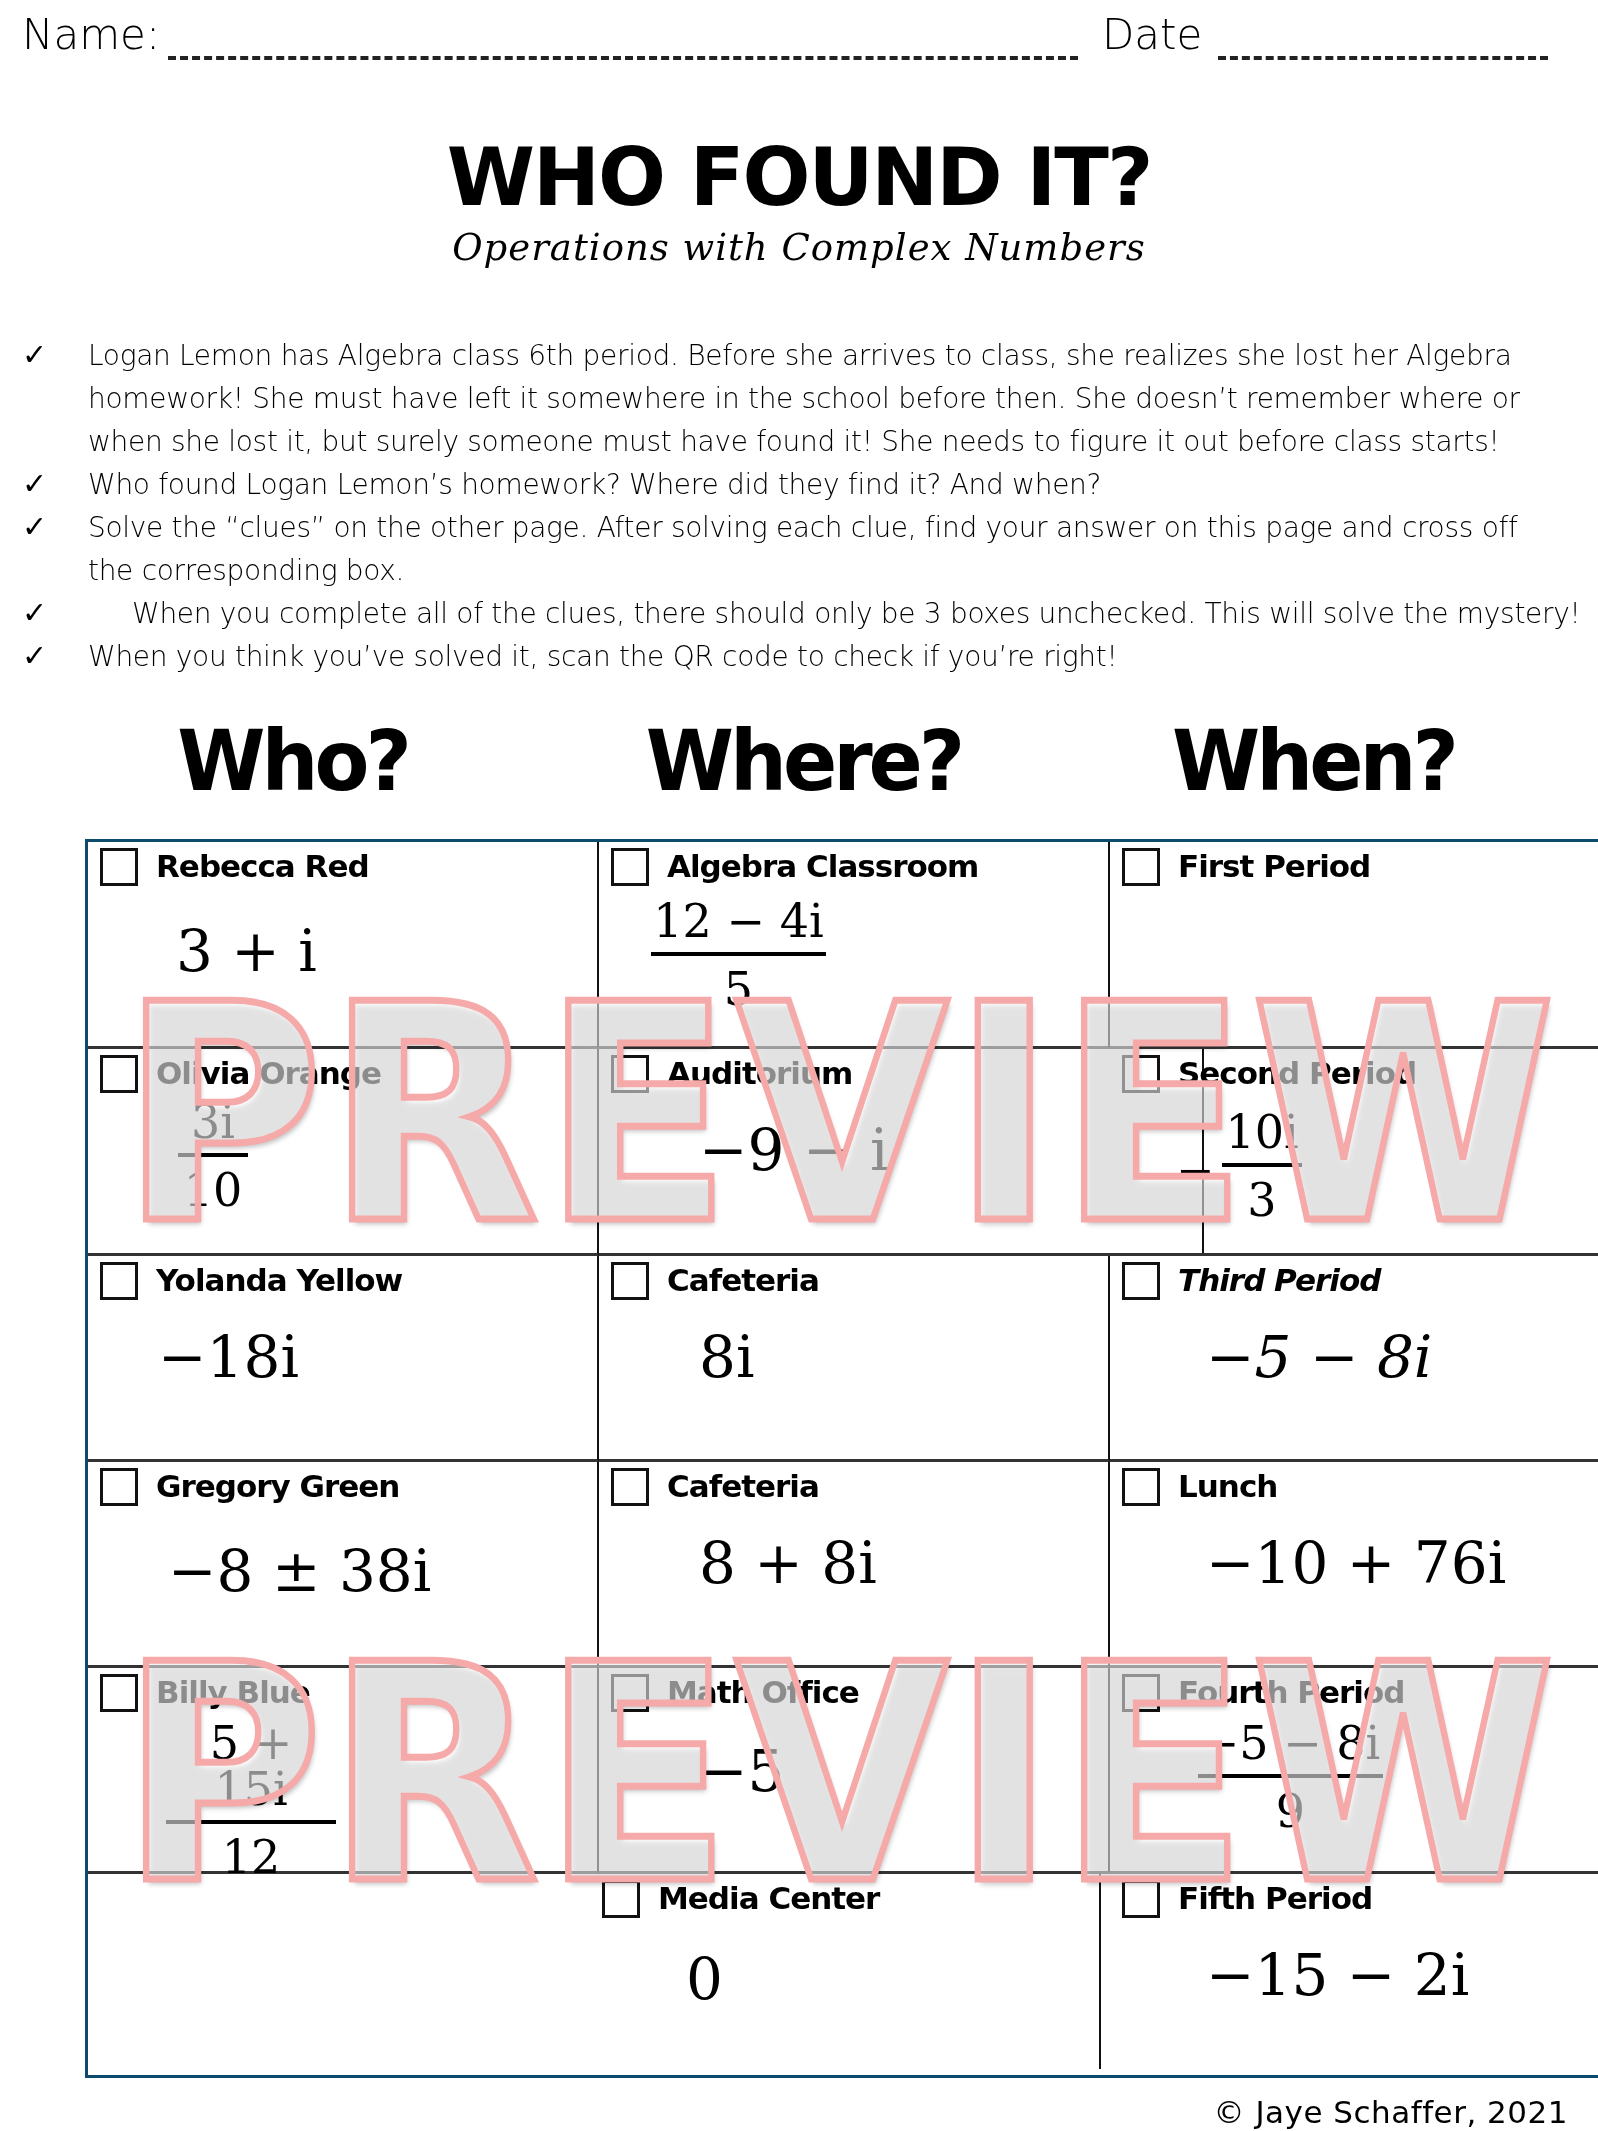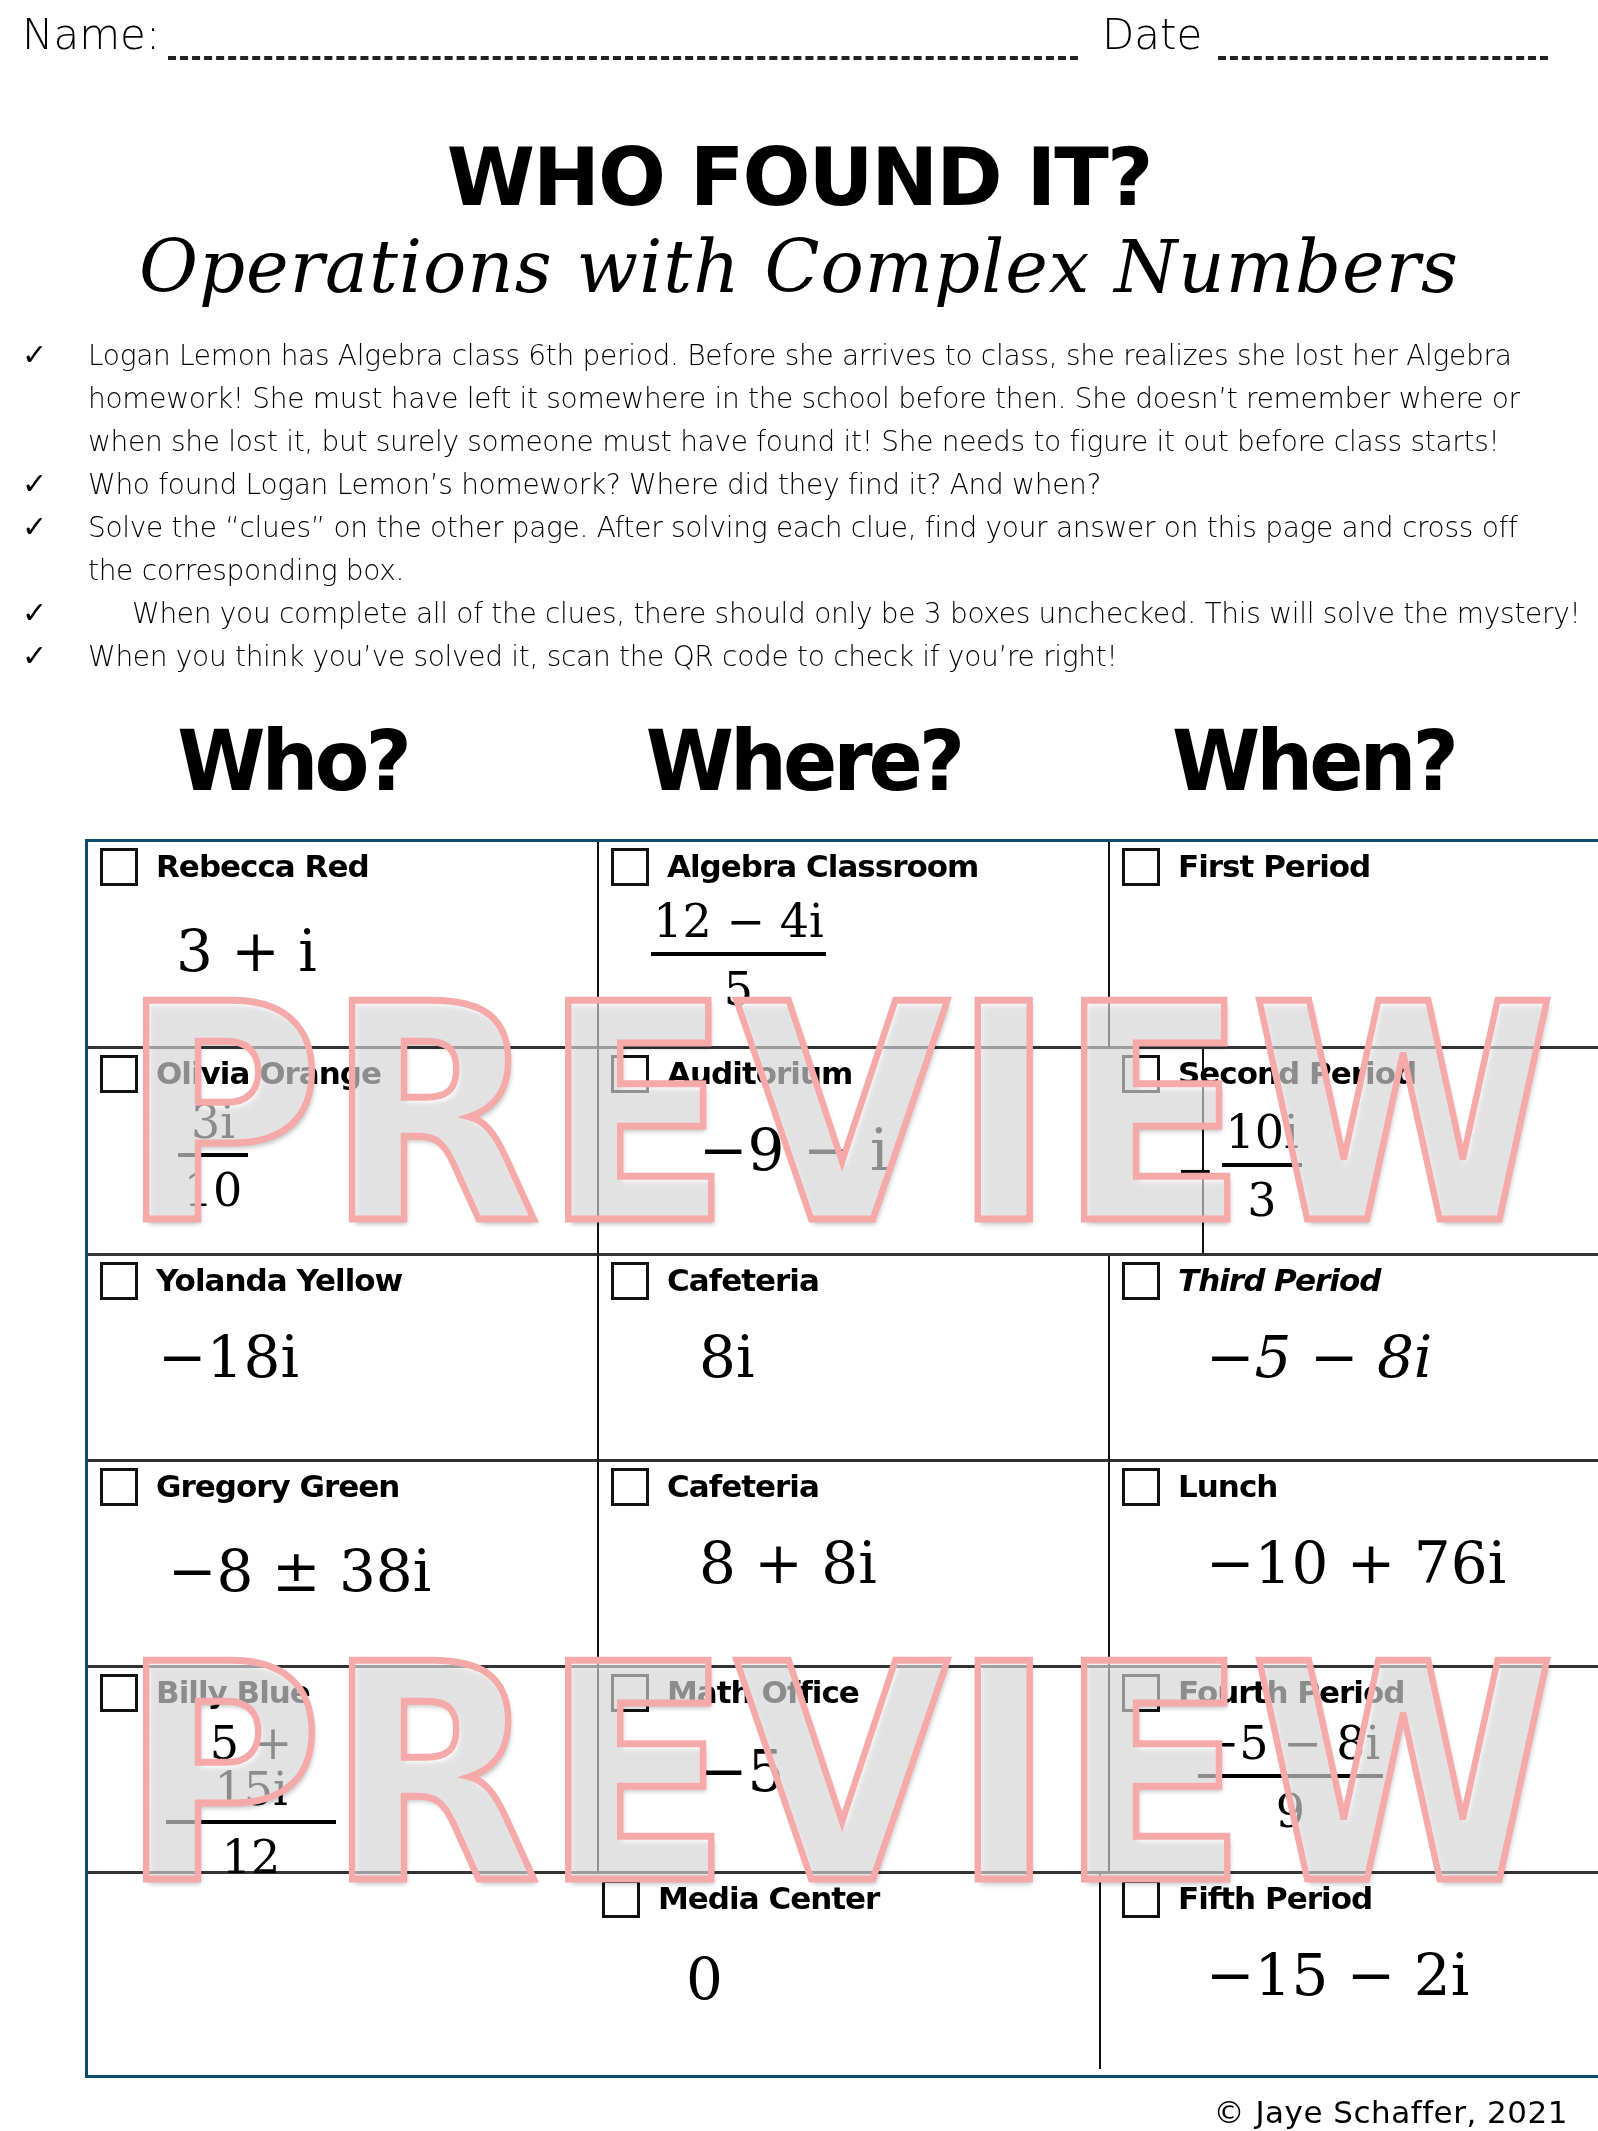--- a/index.html
+++ b/index.html
@@ -4,21 +4,21 @@
 <style>
   html, body { margin:0; padding:0; }
   body { width:1598px; height:2131px; position:relative; background:#ffffff; overflow:hidden;
          font-family:"DejaVu Sans", sans-serif; color:#000; }
   .abs { position:absolute; }
   .hdr-label { font-family:"DejaVu Sans", sans-serif; font-size:42px; font-weight:300; line-height:1; }
   .blank { border-bottom:4px dashed #222; height:0; }
   .title { left:0; width:1598px; text-align:center; top:138px; font-family:"DejaVu Sans", sans-serif;
            font-weight:bold; font-size:80px; letter-spacing:-2px; line-height:1; }
   .subtitle { left:0; width:1598px; text-align:center; top:228px; font-family:"DejaVu Serif", serif;
-              font-style:italic; font-size:72px; line-height:1.1; letter-spacing:1px; }
+              font-style:italic; font-size:37px; line-height:1.1; letter-spacing:1px; }
   .instr { left:0; top:338px; width:1598px; }
   .instr-line { position:absolute; left:88px; font-size:28px; line-height:1; white-space:nowrap;
                 font-family:"DejaVu Sans", sans-serif; font-weight:300; letter-spacing:-0.3px; }
   .bullet { position:absolute; left:22px; font-size:30px; line-height:1; }
   .colhead { top:722px; font-family:"DejaVu Sans", sans-serif; font-weight:bold; font-size:80px;
              line-height:1; text-align:center; letter-spacing:-4px; transform:scaleY(1.05); }
   .table { left:37px; top:839px; width:1531px; height:1239px; border:3px solid #0c4a6e; box-sizing:border-box;margin-left:48px; }
   .cell { position:absolute; box-sizing:border-box; border-right:2px solid #111; border-bottom:3px solid #333; }
   .cell.lastcol { border-right:none; }
   .cell.lastrow { border-bottom:none; }

